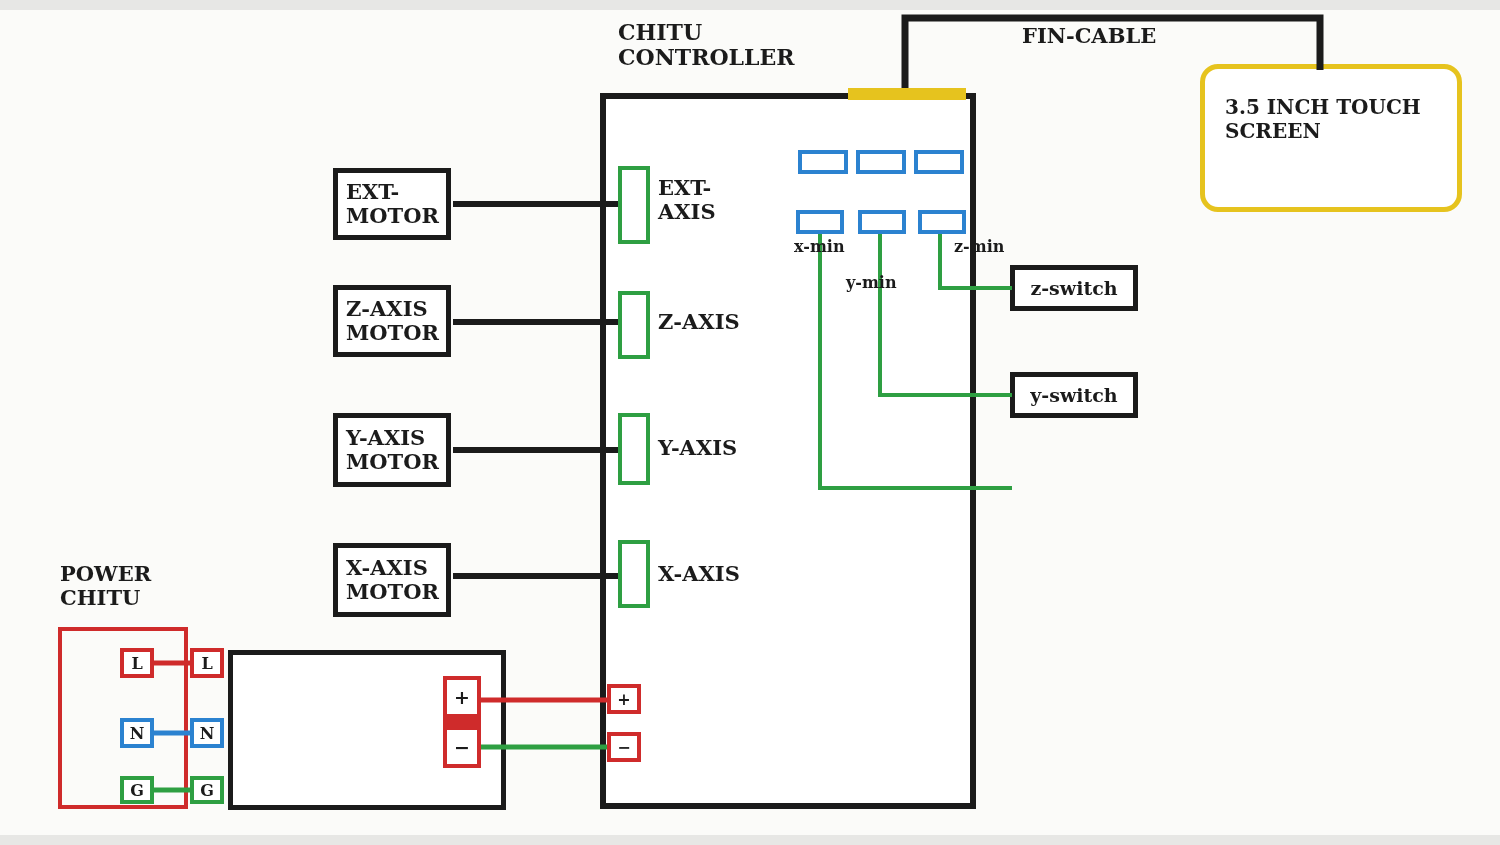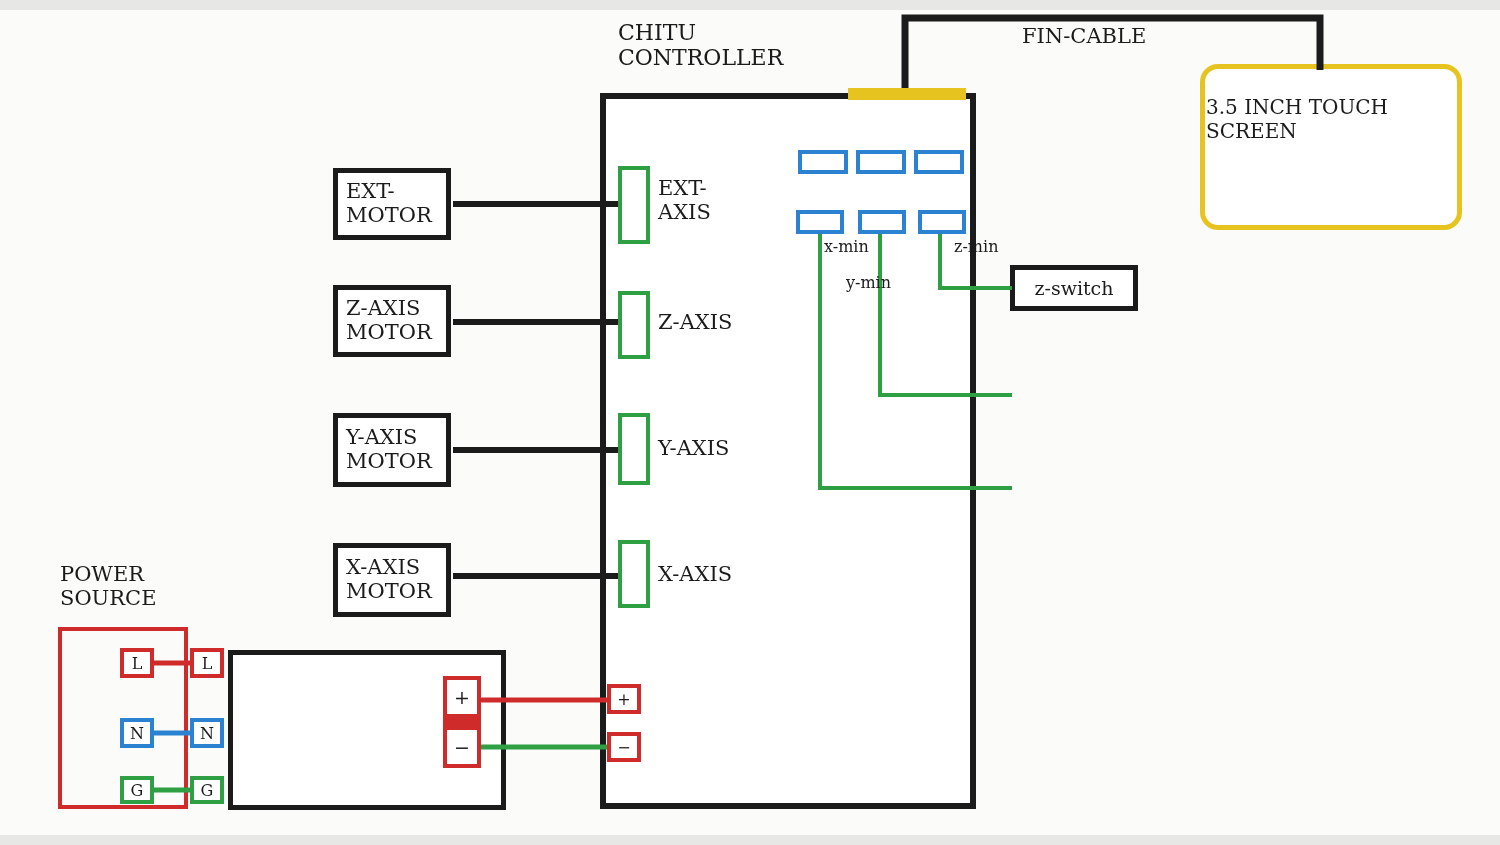--- a/index.html
+++ b/index.html
@@ -2,21 +2,21 @@
 <html style="--ink: #1b1b1b; --red: #cf2b2b; --green: #2e9f42; --blue: #2b82d0; --yellow: #e6c31e; --paper: #fbfbf9; --edge: #e7e7e5;"><head>
 <meta charset="utf-8">
 <style>
   * { box-sizing: border-box; margin: 0; padding: 0; }
   html,body { width:1500px; height:845px; }
   body { font-family: "DejaVu Serif", serif; }
 
   .stage{
     position:relative; width:1500px; height:845px;
     background:var(--paper,#fbfbf9); overflow:hidden;
-    color:var(--ink,#1b1b1b); font-weight:normal;
+    color:var(--ink,#1b1b1b); font-weight:bold;
   }
   .edge-bar{ position:absolute; left:0; width:100%; height:10px; background:var(--edge,#e7e7e5); z-index:1; }
   .edge-bar.top{ top:0; } .edge-bar.bottom{ bottom:0; }
 
   .wires{ position:absolute; left:0; top:0; z-index:3; }
   .wk { stroke:var(--ink);   stroke-width:6; fill:none; }
   .wkf{ stroke:var(--ink);   stroke-width:7; fill:none; }
   .wg { stroke:var(--green); stroke-width:4; fill:none; }
   .wr { stroke:var(--red);   stroke-width:5; fill:none; }
   .wb { stroke:var(--blue);  stroke-width:5; fill:none; }
@@ -63,23 +63,23 @@
   .pt-cell{ flex:1; display:flex; align-items:center; justify-content:center; font-size:19px; background:#fff; }
   .pt-bar{ height:16px; background:var(--red); }
 
   .sd{
     position:absolute; left:845px; top:640px; width:122px; height:180px;
     border:4px solid var(--green); background:#fff; z-index:2;
     padding:32px 8px 0 8px; font-size:19px; line-height:1.2; white-space:pre-line;
   }
 
   .screen{
-    position:absolute; left:1200px; top:64px; width:262px; height:166px;
+    position:absolute; left:1200px; top:64px; width:262px; height:148px;
     border:5px solid var(--yellow); border-radius:18px; background:#fff; z-index:2;
-    padding:26px 16px 0 1px; font-size:20px; line-height:1.2; white-space:pre-line;
+    padding:26px 16px 0 20px; font-size:20px; line-height:1.2; white-space:pre-line;
   }
   .ystrip{ position:absolute; left:848px; top:88px; width:118px; height:12px;
            background:var(--yellow); z-index:5; }
 </style>
 </head>
 <body>
 
 <div class="stage">
 
   <div class="edge-bar top"></div>
@@ -124,45 +124,46 @@
   <div class="port" style="left:618px;top:540px;height:68px"></div>
   <div class="lbl" style="left:658px;top:562px">X-AXIS</div>
 
   <div class="estop" style="left:798px;top:150px;width:50px;height:24px"></div>
   <div class="estop" style="left:856px;top:150px;width:50px;height:24px"></div>
   <div class="estop" style="left:914px;top:150px;width:50px;height:24px"></div>
   <div class="estop" style="left:796px;top:210px;width:48px;height:24px"></div>
   <div class="estop" style="left:858px;top:210px;width:48px;height:24px"></div>
   <div class="estop" style="left:918px;top:210px;width:48px;height:24px"></div>
 
-  <div class="lbl small" style="left:824px;top:238px">x-min</div>
+  <div class="lbl small" style="left:794px;top:238px">x-min</div>
   <div class="lbl small" style="left:954px;top:238px">z-min</div>
   <div class="lbl small" style="left:846px;top:274px">y-min</div>
 
   <div class="term red" style="left:607px;top:684px">+</div>
   <div class="term red" style="left:607px;top:732px">−</div>
 
 
   <div class="mbox" style="left:333px;top:168px;width:118px;height:72px">EXT-
 MOTOR</div>
   <div class="mbox" style="left:333px;top:285px;width:118px;height:72px">Z-AXIS
 MOTOR</div>
   <div class="mbox" style="left:333px;top:413px;width:118px;height:74px">Y-AXIS
 MOTOR</div>
   <div class="mbox" style="left:333px;top:543px;width:118px;height:74px">X-AXIS
 MOTOR</div>
 
   <div class="switch" style="left:1010px;top:265px;width:128px;height:46px">z-switch</div>
+  <div class="switch" style="left:1010px;top:372px;width:128px;height:46px">y-switch</div>
 
   <div class="lbl" style="left:1022px;top:24px">FIN-CABLE</div>
   <div class="screen">3.5 INCH TOUCH
 SCREEN</div>
 
   <div class="lbl" style="left:60px;top:562px">POWER
-SOURCE</div>
+CHITU</div>
   <div class="psrc"></div>
 
   <div class="term red" style="left:120px;top:648px">L</div>
   <div class="term blue" style="left:120px;top:718px">N</div>
   <div class="term green" style="left:120px;top:776px;height:28px">G</div>
 
   <div class="term red" style="left:190px;top:648px">L</div>
   <div class="term blue" style="left:190px;top:718px">N</div>
   <div class="term green" style="left:190px;top:776px;height:28px">G</div>
 

